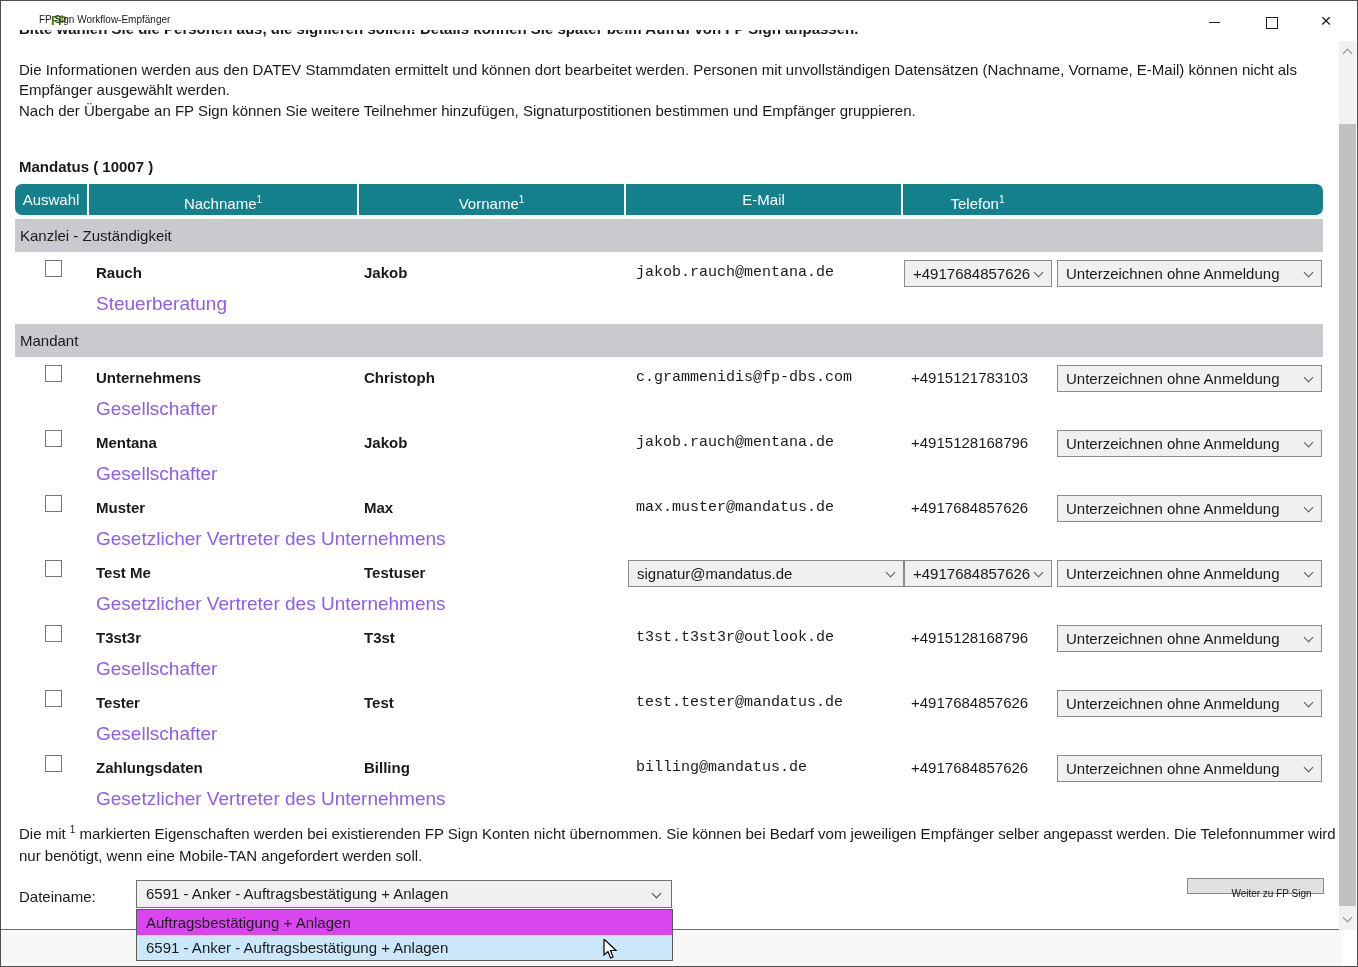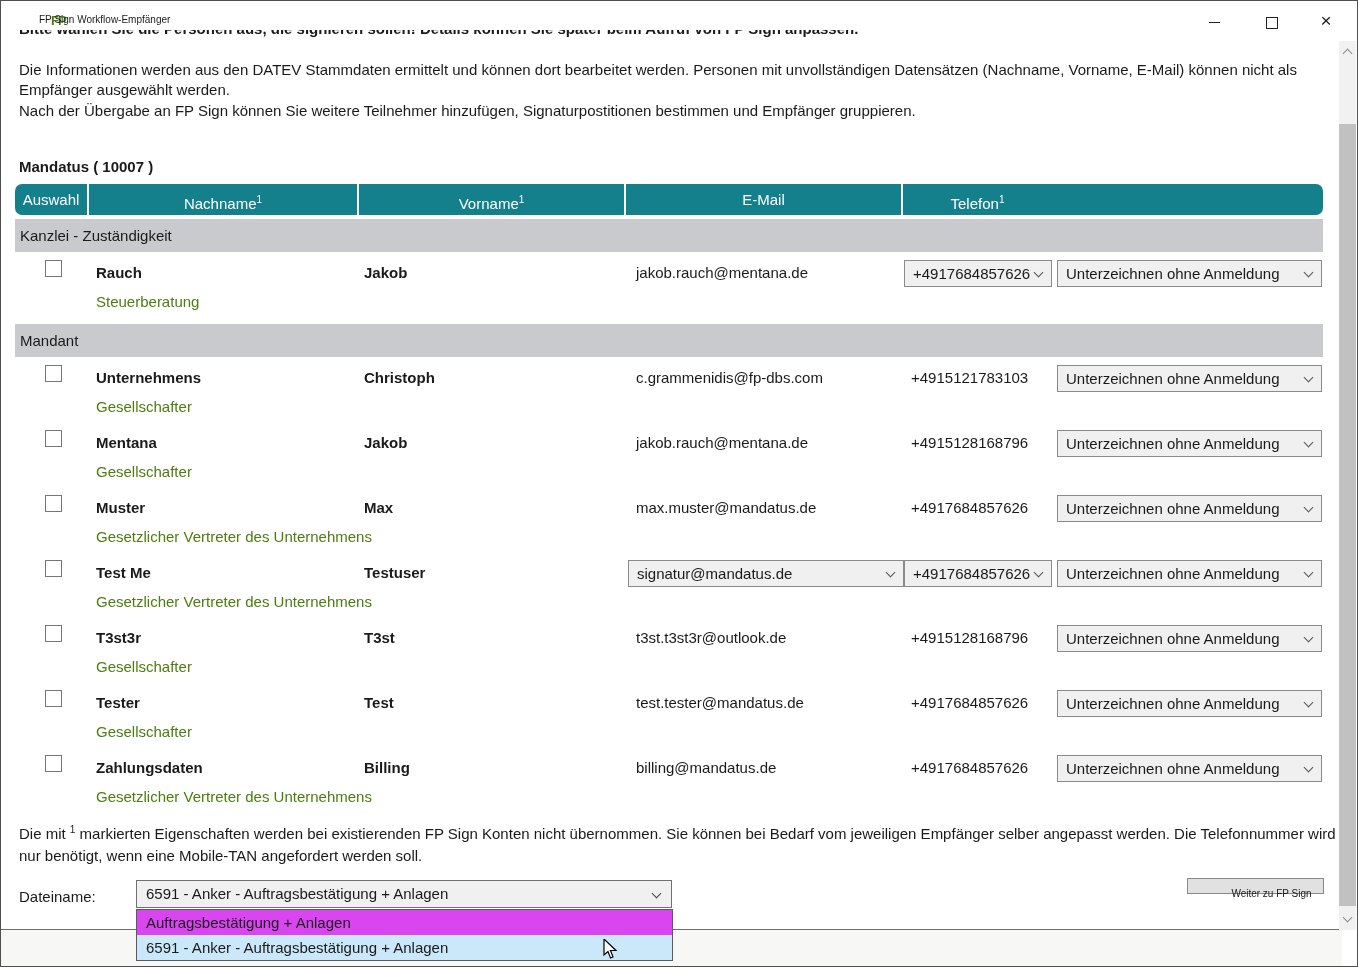--- a/index.html
+++ b/index.html
@@ -28,23 +28,23 @@
   .th{color:#fff;font-size:15px;text-align:center;line-height:31px;border-right:2px solid #fff;box-sizing:border-box;}
   .th:last-child{border-right:none;}
   .th sup{font-size:10px;}
   .group-row{height:33px;background:#c8cacd;line-height:33px;font-size:15px;padding-left:5px;margin-top:4px;box-sizing:border-box;}
   .trow{position:relative;height:65px;background:#fff;}
   .trow.first{height:68px;}
   .cb{position:absolute;left:30px;top:8px;width:17px;height:17px;background:#fff;border:1px solid #767676;box-sizing:border-box;}
   .cell{position:absolute;top:12px;font-size:15px;white-space:nowrap;}
   .nach{left:81px;font-weight:bold;}
   .vor{left:349px;font-weight:bold;}
-  .mail{left:621px;}
+  .mail{left:621px;font-family:Liberation Mono, monospace;}
   .tel{left:896px;}
-  .role{position:absolute;left:81px;top:41px;font-size:15px;color:#4d7c0f;white-space:nowrap;}
+  .role{position:absolute;left:81px;top:41px;font-size:19px;color:#8b5cf6;white-space:nowrap;}
   .combo{position:absolute;height:27px;background:#f0f0f0;border:1px solid #8a8a8a;box-sizing:border-box;font-size:15px;line-height:25px;padding-left:8px;white-space:nowrap;overflow:hidden;}
   .combo .chev{position:absolute;right:9px;top:8px;width:6px;height:6px;border-right:1px solid #555;border-bottom:1px solid #555;transform:rotate(45deg);}
   .combo-mail{left:613px;top:8px;width:276px;}
   .combo-tel{left:889px;top:8px;width:148px;}
   .combo-sig{left:1042px;top:8px;width:265px;}
   
   .footnote{position:absolute;left:18px;top:818px;width:1318px;font-size:15px;line-height:22px;}
   .footnote sup{font-size:10px;}
   .dateiname-label{position:absolute;left:18px;top:887px;font-size:15px;}
   .file-combo{position:absolute;left:135px;top:879px;width:536px;height:28px;background:#f0f0f0;border:1px solid #707070;box-sizing:border-box;font-size:15px;line-height:26px;padding-left:9px;}

